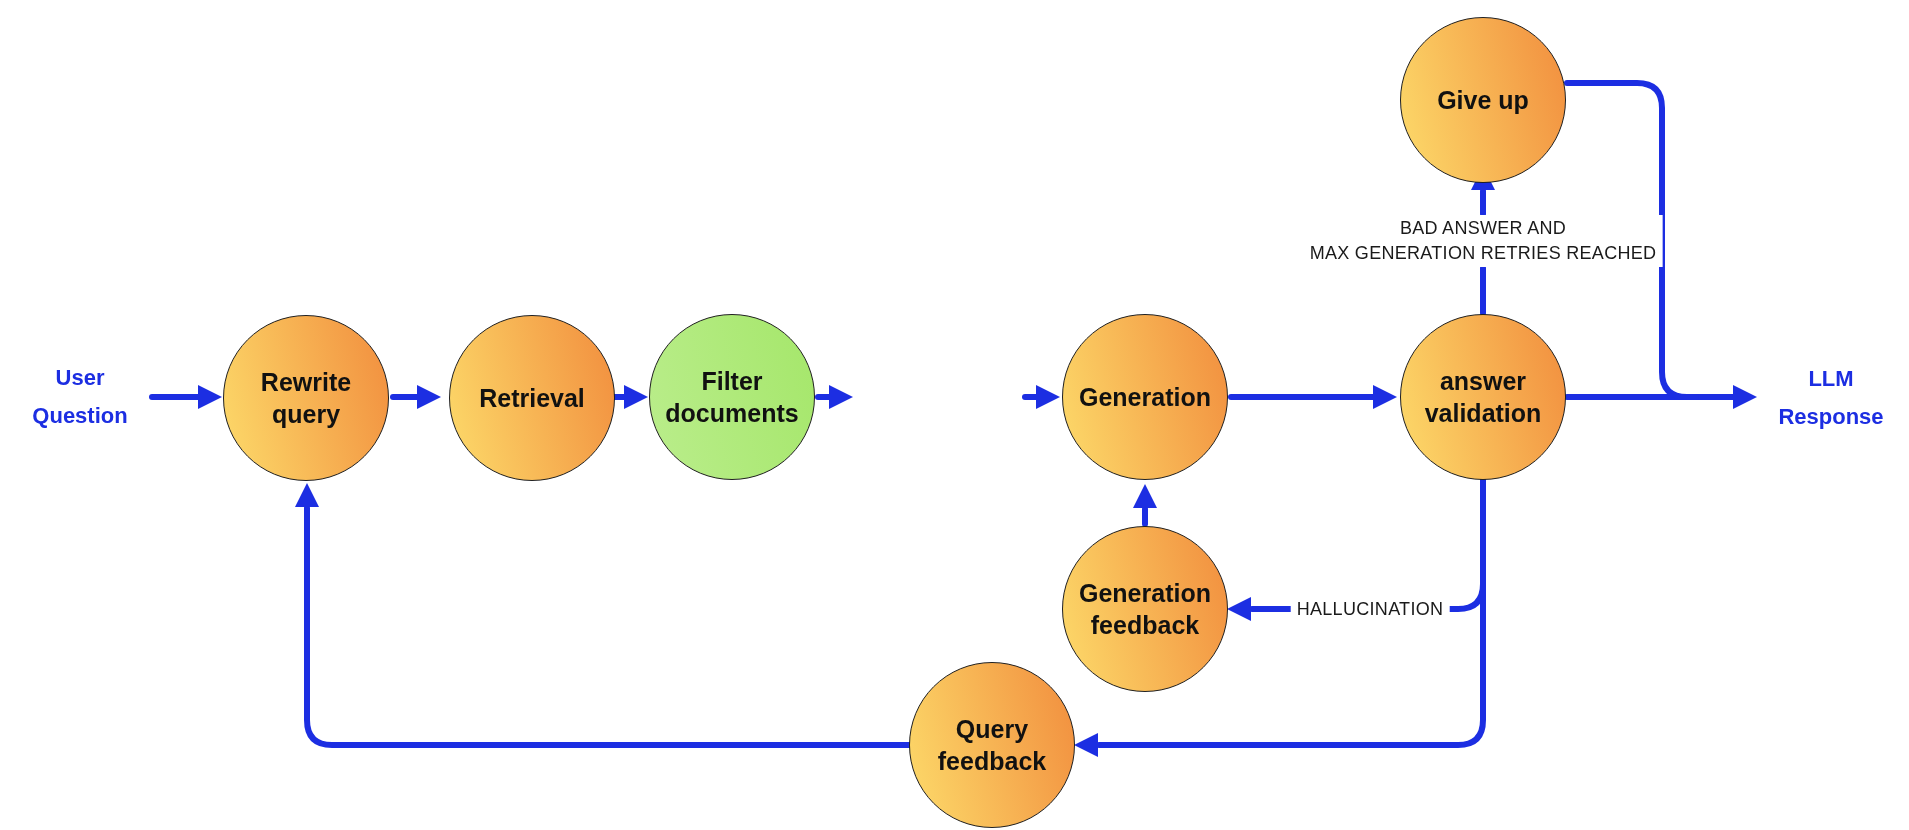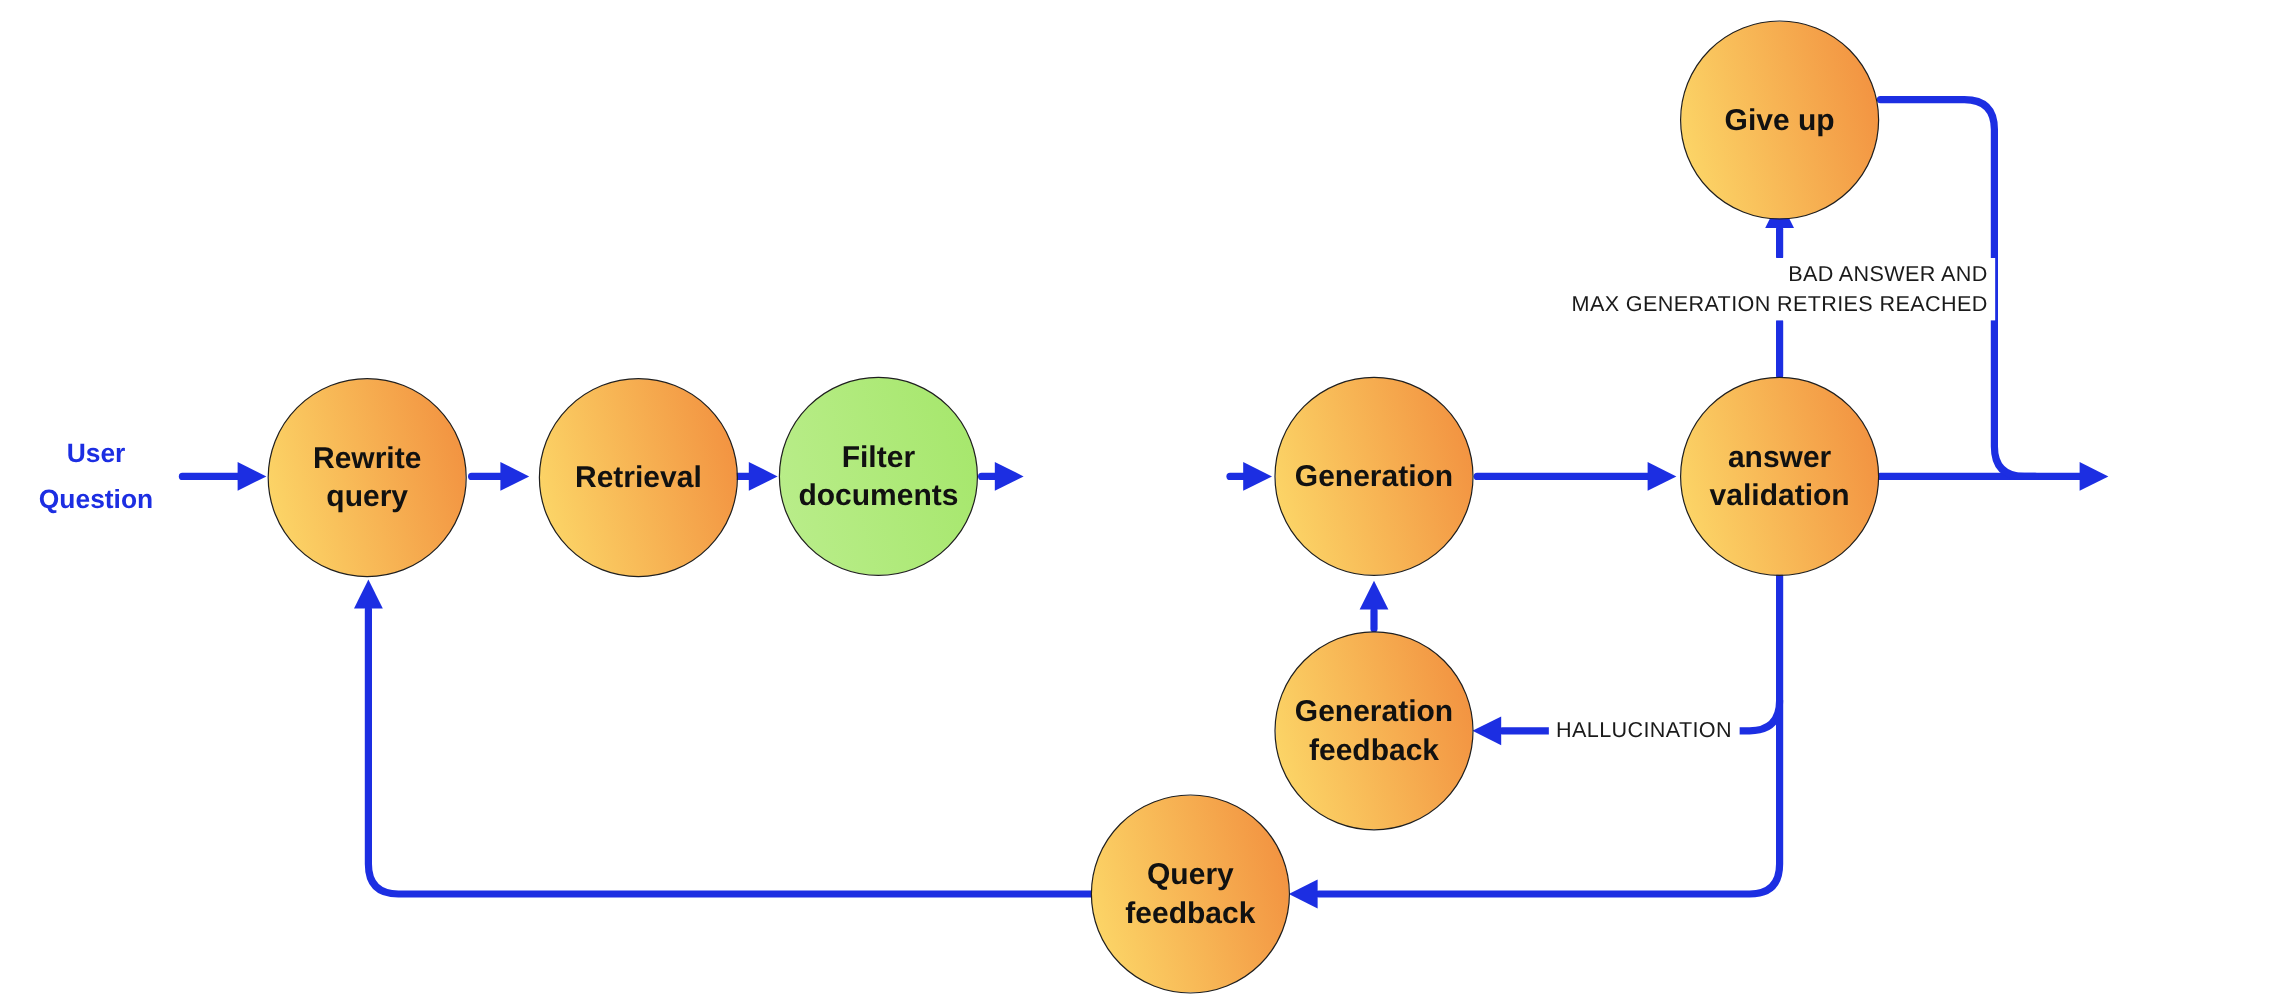--- a/index.html
+++ b/index.html
@@ -50,21 +50,21 @@
     white-space: pre-line;
   }
   .edge-label {
     position: absolute;
     transform: translate(-50%, -50%);
     background: #ffffff;
     color: #1a1a1a;
     font-size: 18px;
     line-height: 25px;
     letter-spacing: 0.3px;
-    text-align: right;
+    text-align: center;
     white-space: pre-line;
     padding: 1px 6px;
   }
 </style>
 </head>
 <body>
 
 <div class="canvas">
 
   <svg class="edges" width="1909" height="830" viewBox="0 0 1909 830">
@@ -104,20 +104,22 @@
 
     <path class="edge-line" d="M1483 480 V720 Q1483 745 1458 745 H1099"></path>
     <polygon class="arrowhead" points="1074,745 1098,733 1098,757"></polygon>
 
     <path class="edge-line" d="M909 745 H332 Q307 745 307 720 V508"></path>
     <polygon class="arrowhead" points="307,483 295,507 319,507"></polygon>
   </svg>
 
   <div class="endpoint" style="left:80px; top:397px;">User
 Question</div>
+  <div class="endpoint" style="left:1831px; top:398px;">LLM
+Response</div>
 
   <div class="node node--orange" style="left:223px; top:315px;">Rewrite
 query</div>
   <div class="node node--orange" style="left:449px; top:315px;">Retrieval</div>
   <div class="node node--green" style="left:649px; top:314px;text-align:center;">Filter
 documents</div>
   <div class="node node--orange" style="left:1062px; top:314px;">Generation</div>
   <div class="node node--orange" style="left:1400px; top:314px;">answer
 validation</div>
   <div class="node node--orange" style="left:1400px; top:1px;margin-top:16px;">Give up</div>

